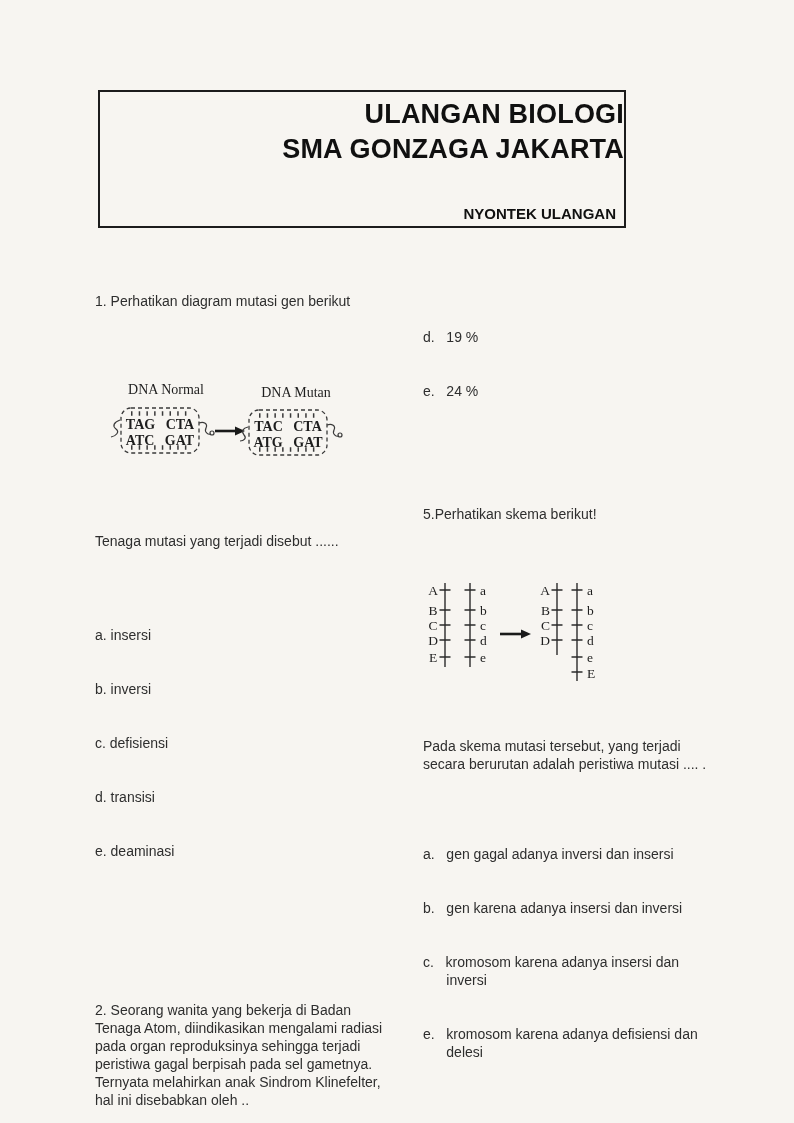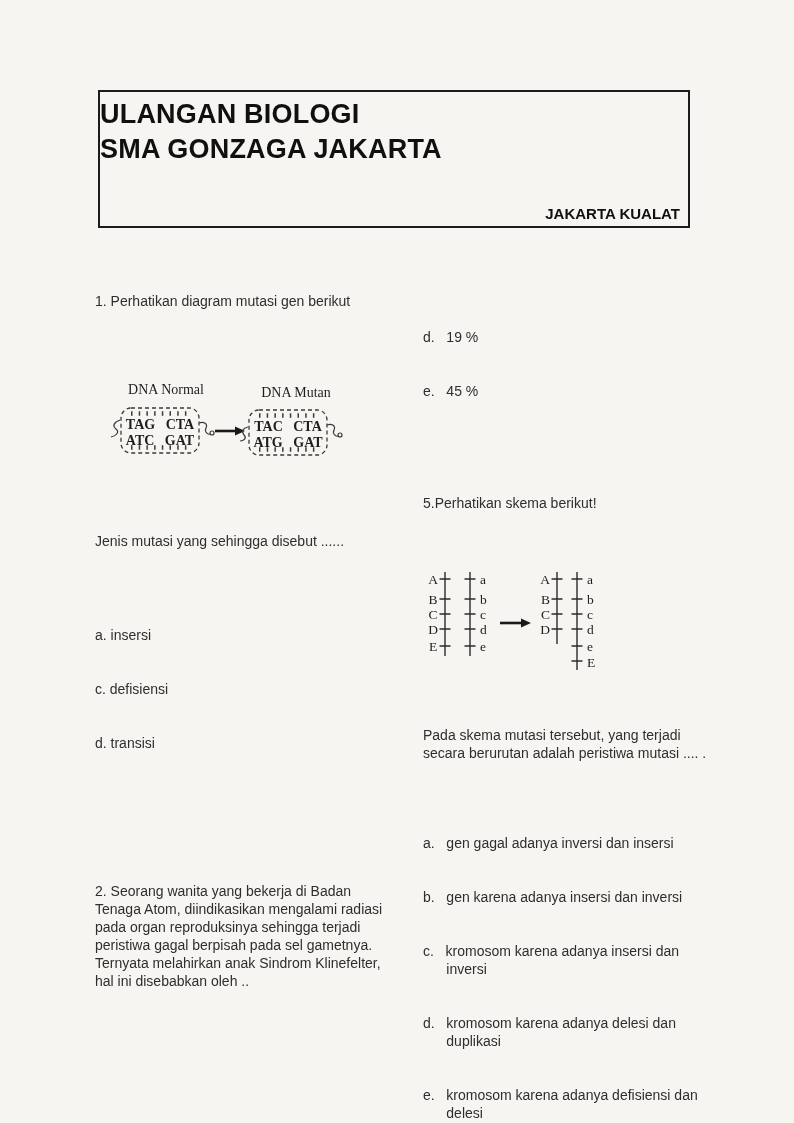--- a/index.html
+++ b/index.html
@@ -4,41 +4,41 @@
 <style>
   html,body{margin:0;padding:0;}
   body{
     width:794px;height:1123px;position:relative;
     background:#f7f5f1;
     font-family:"Liberation Sans",sans-serif;
     color:#2e2e2e;overflow:hidden;
   }
   .page{position:absolute;inset:0;}
   .header-box{
-    position:absolute;left:98px;top:90px;width:592px;height:138px;
+    position:absolute;left:98px;top:90px;width:528px;height:138px;
     border:2px solid #1c1c1c;box-sizing:border-box;
-    text-align:left;padding-top:5px;background:transparent;
+    text-align:right;padding-top:5px;background:transparent;
   }
   .title-line{
     font-size:27px;font-weight:bold;line-height:35px;color:#101010;
     letter-spacing:0.2px;white-space:pre;
   }
   .watermark{
     position:absolute;right:8px;bottom:4px;
     font-size:15px;font-weight:bold;color:#101010;white-space:pre;
   }
   .col{
     position:absolute;top:238px;font-size:14px;line-height:18px;
     white-space:pre;color:#2e2e2e;
   }
   .col-left{left:95px;width:305px;}
   .col-right{left:423px;width:285px;}
   .block{margin:0;}
   .q-text,.q-option,.q-intro{white-space:pre;}
-  .mt4{margin-top:4px;} .mt8{margin-top:8px;} .mt18{margin-top:4px;}
+  .mt4{margin-top:4px;} .mt8{margin-top:8px;} .mt18{margin-top:15px;}
   svg{display:block;}
   .dline{stroke:#2a2a2a;stroke-width:1.4;}
   .dtick{stroke:#2a2a2a;stroke-width:1.5;}
   .dna-box{fill:none;stroke:#3a3a3a;stroke-width:1.3;stroke-dasharray:4 3;}
   .ticks{stroke:#3a3a3a;stroke-width:4.5;stroke-dasharray:1.5 6.2;fill:none;}
   .squig{fill:none;stroke:#3a3a3a;stroke-width:1.2;}
   .arrow-line{stroke:#1a1a1a;stroke-width:2.6;}
   .arrow-head{fill:#1a1a1a;}
   .dlabel{font-family:"Liberation Serif",serif;font-size:14px;fill:#1e1e1e;}
   .seq{font-family:"Liberation Serif",serif;font-size:14px;font-weight:bold;
@@ -46,21 +46,21 @@
   .chrom-letter{font-family:"Liberation Serif",serif;font-size:13.5px;fill:#1e1e1e;}
 </style>
 </head>
 <body>
 
 <div class="page">
 
   <div class="header-box">
     <div class="title-line">ULANGAN BIOLOGI</div>
     <div class="title-line">SMA GONZAGA JAKARTA</div>
-    <div class="watermark">JAKARTA KUALAT</div>
+    <div class="watermark">NYONTEK ULANGAN</div>
   </div>
 
   <div class="col col-left">
 
     <div class="q-intro">1. Perhatikan diagram mutasi gen berikut</div>
 
     <svg class="mt8" width="300" height="98" viewBox="0 0 300 98">
       <text class="dlabel" x="71" y="22" text-anchor="middle">DNA Normal</text>
       <text class="dlabel" x="201" y="25" text-anchor="middle">DNA Mutan</text>
 
@@ -79,25 +79,27 @@
       <rect class="dna-box" x="154" y="38" width="78" height="45" rx="10"></rect>
       <line class="ticks" x1="164" y1="43.5" x2="223" y2="43.5"></line>
       <line class="ticks" x1="164" y1="77.5" x2="223" y2="77.5"></line>
       <text class="seq" x="193" y="59" text-anchor="middle">TAC CTA</text>
       <text class="seq" x="193" y="75" text-anchor="middle">ATG GAT</text>
       <path class="squig" d="M153,55 c-5,1 -7,4 -4,8 c3,3 0,6 -4,6"></path>
       <path class="squig" d="M232,53 c5,-2 9,1 7,5 c-2,4 2,7 5,6"></path>
       <circle class="squig" cx="245" cy="63" r="2"></circle>
     </svg>
 
-    <div class="q-text mt8">Jenis mutasi yang sehingga disebut ......</div>
+    <div class="q-text mt8">Tenaga mutasi yang terjadi disebut ......</div>
     <div class="block mt4">
       <div class="q-option">a. insersi</div>
+      <div class="q-option">b. inversi</div>
       <div class="q-option">c. defisiensi</div>
       <div class="q-option">d. transisi</div>
+      <div class="q-option">e. deaminasi</div>
     </div>
 
     <div class="block mt18">
       <div class="q-text">2. Seorang wanita yang bekerja di Badan
 Tenaga Atom, diindikasikan mengalami radiasi
 pada organ reproduksinya sehingga terjadi
 peristiwa gagal berpisah pada sel gametnya.
 Ternyata melahirkan anak Sindrom Klinefelter,
 hal ini disebabkan oleh ..</div>
       
@@ -110,21 +112,21 @@
     
 
     
 
   </div>
 
   <div class="col col-right">
 
     <div class="block">
       <div class="q-option">d.   19 %</div>
-      <div class="q-option">e.   45 %</div>
+      <div class="q-option">e.   24 %</div>
     </div>
 
     <div class="q-intro mt18">5.Perhatikan skema berikut!</div>
 
     <svg class="mt4" width="285" height="102" viewBox="0 0 285 102">
       <line class="dline" x1="22" y1="2" x2="22" y2="86"></line>
       <line class="dline" x1="47" y1="2" x2="47" y2="86"></line>
       <line class="dtick" x1="16.5" y1="9" x2="27.5" y2="9"></line>
       <line class="dtick" x1="16.5" y1="29" x2="27.5" y2="29"></line>
       <line class="dtick" x1="16.5" y1="44" x2="27.5" y2="44"></line>
@@ -173,22 +175,20 @@
       <text class="chrom-letter" x="164" y="96.5">E</text>
     </svg>
 
     <div class="q-text">Pada skema mutasi tersebut, yang terjadi
 secara berurutan adalah peristiwa mutasi .... .</div>
     <div class="block">
       <div class="q-option">a.   gen gagal adanya inversi dan insersi</div>
       <div class="q-option">b.   gen karena adanya insersi dan inversi</div>
       <div class="q-option">c.   kromosom karena adanya insersi dan
       inversi</div>
-      <div class="q-option">d.   kromosom karena adanya delesi dan
-      duplikasi</div>
       <div class="q-option">e.   kromosom karena adanya defisiensi dan
       delesi</div>
     </div>
 
     
 
     
 
   </div>
 

